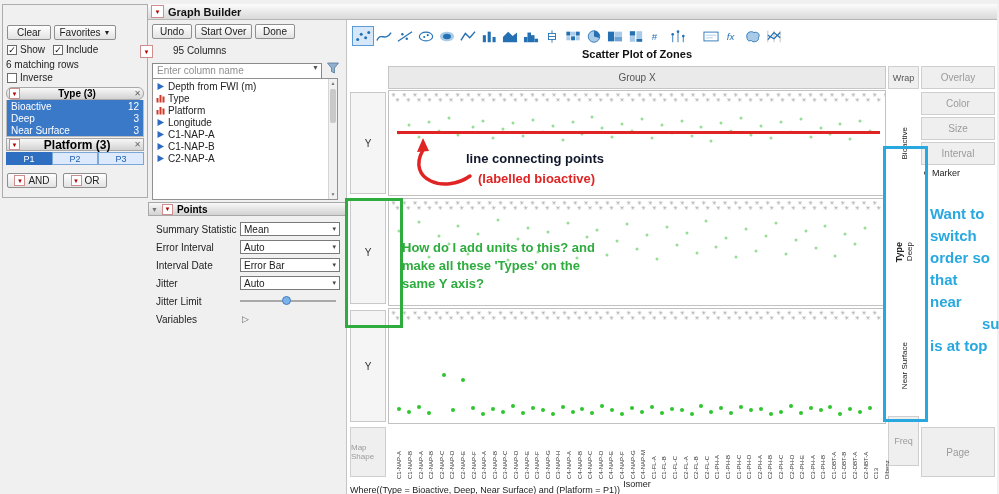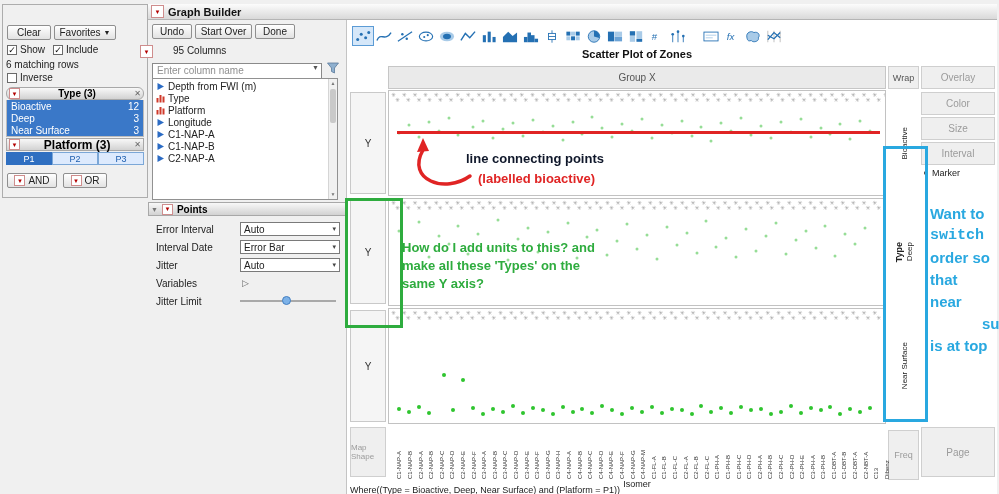--- a/index.html
+++ b/index.html
@@ -186,20 +186,27 @@
   </div>
 </div>
 
 <div class="ghead" style="left:148px;top:202px;width:198px;height:14px;gap:4px;">
   <span style="font-size:7px;color:#777;">▼</span>
   <span class="red-tri" style="width:9px;height:9px;">▼</span>
   <span style="font-weight:bold;font-size:10px;">Points</span>
 </div>
 <div class="abs" id="points-rows" style="left:148px;top:220px;width:198px;">
     <div class="prow">
+      <span class="plabel">Summary Statistic</span>
+      <div class="pselect">
+        <span>Mean</span>
+        <span class="car">▾</span>
+      </div>
+    </div>
+    <div class="prow">
       <span class="plabel">Error Interval</span>
       <div class="pselect">
         <span>Auto</span>
         <span class="car">▾</span>
       </div>
     </div>
     <div class="prow">
       <span class="plabel">Interval Date</span>
       <div class="pselect">
         <span>Error Bar</span>
@@ -207,28 +214,28 @@
       </div>
     </div>
     <div class="prow">
       <span class="plabel">Jitter</span>
       <div class="pselect">
         <span>Auto</span>
         <span class="car">▾</span>
       </div>
     </div>
     <div class="prow">
-      <span class="plabel">Variables</span>
-      <span class="pdisc">▷</span>
-    </div>
-    <div class="prow">
       <span class="plabel">Jitter Limit</span>
       <div class="ptrack">
         <div class="pthumb"></div>
       </div>
+    </div>
+    <div class="prow">
+      <span class="plabel">Variables</span>
+      <span class="pdisc">▷</span>
     </div>
   </div>
 
 <div class="abs" style="left:388px;top:48px;width:498px;text-align:center;font-weight:bold;font-size:11px;color:#111;">Scatter Plot of Zones</div>
 
 <div class="abs" style="left:388px;top:66px;width:498px;height:23px;background:#eaeaea;border:1px solid #c6c6c6;display:flex;align-items:center;justify-content:center;font-size:10px;color:#555;box-sizing:border-box;">
     <span>Group X</span>
   </div>
 <div class="dropzone" style="left:888px;top:66px;width:31px;height:23px;font-size:9px;color:#555;">
     <span>Wrap</span>
@@ -245,21 +252,21 @@
 <div class="yzone" style="top:200px;height:104px;">
     <span>Y</span>
   </div>
 <div class="yzone" style="top:310px;height:112px;">
     <span>Y</span>
   </div>
 
 <div class="dropzone" style="left:350px;top:427px;width:36px;height:50px;font-size:8px;">
     <span>Map Shape</span>
   </div>
-<div class="dropzone" style="left:888px;top:430px;width:31px;height:50px;font-size:9px;">
+<div class="dropzone" style="left:888px;top:416px;width:31px;height:50px;font-size:9px;">
     <span>Freq</span>
   </div>
 <div class="dropzone" style="left:921px;top:427px;width:74px;height:50px;font-size:10px;">
     <span>Page</span>
   </div>
 
 <div class="abs" style="left:388px;top:479px;width:498px;text-align:center;font-size:9px;color:#222;">Isomer</div>
 <div class="abs" style="left:350px;top:485px;font-size:9px;color:#222;">Where((Type = Bioactive, Deep, Near Surface) and (Platform = P1))</div>
 
 <div class="ann-rect" id="green-rect" style="left: 345px; top: 198px; width: 52px; height: 124px; border-color: rgb(46, 172, 62);"></div>
@@ -271,21 +278,21 @@
 </svg>
 
 <div class="ann ann-red" style="left: 466px; top: 151px; color: #0f172a;">line connecting points</div>
 <div class="ann ann-red" style="left: 478px; top: 171px; color: rgb(224, 36, 36);">(labelled bioactive)</div>
 
 <div class="ann ann-green" style="left: 402px; top: 240px; color: rgb(46, 172, 62);">How do I add units to this? and</div>
 <div class="ann ann-green" style="left: 402px; top: 258px; color: rgb(46, 172, 62);">make all these 'Types' on the</div>
 <div class="ann ann-green" style="left: 402px; top: 276px; color: rgb(46, 172, 62);">same Y axis?</div>
 
 <div class="ann ann-blue" style="left: 930px; top: 205px; color: rgb(41, 168, 224);">Want to</div>
-<div class="ann ann-blue" style="left: 930px; top: 227px; color: rgb(41, 168, 224); font-family: Liberation Mono, monospace;">switch</div>
+<div class="ann ann-blue" style="left: 930px; top: 227px; color: rgb(41, 168, 224);">switch</div>
 <div class="ann ann-blue" style="left: 930px; top: 249px; color: rgb(41, 168, 224);">order so</div>
 <div class="ann ann-blue" style="left: 930px; top: 271px; color: rgb(41, 168, 224);">that</div>
 <div class="ann ann-blue" style="left: 930px; top: 293px; color: rgb(41, 168, 224);">near</div>
 <div class="ann ann-blue" style="left: 982px; top: 315px; color: rgb(41, 168, 224);">surface</div>
 <div class="ann ann-blue" style="left: 930px; top: 337px; color: rgb(41, 168, 224);">is at top</div>
 
 <div class="icon-btn sel" style="left: 352px; top: 26px;">
     <svg viewBox="0 0 20 17" width="18" height="15">
       <circle cx="4" cy="12" r="1.7" fill="#2470b3"></circle>
       <circle cx="8" cy="6" r="1.7" fill="#2470b3"></circle>

